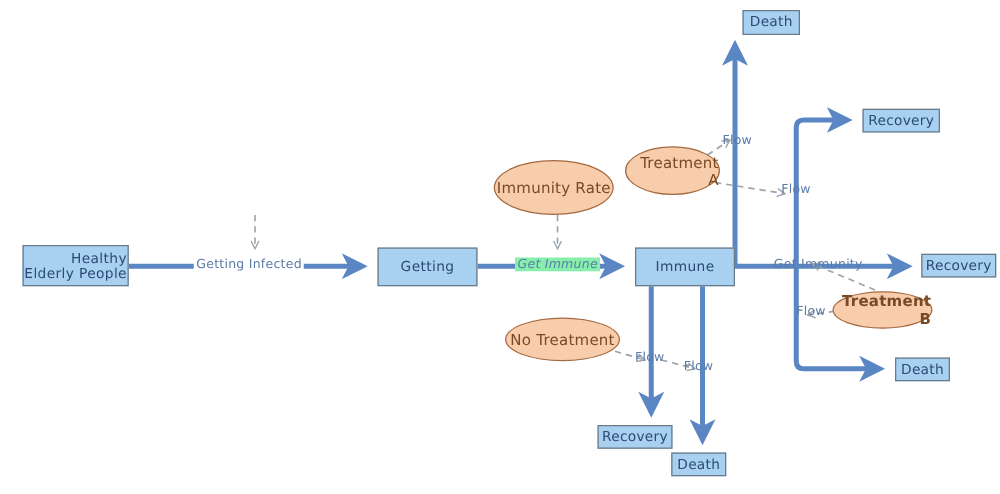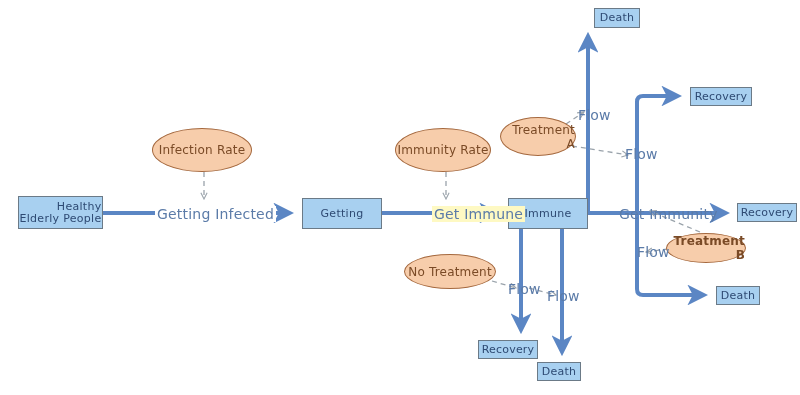--- a/index.html
+++ b/index.html
@@ -47,21 +47,21 @@
     background: #f7cdab;
     border: 1.5px solid #a5693f;
     border-radius: 50%;
     color: #7a4a26;
     font-size: 12px;
     letter-spacing: 0.2px;
   }
   .flow-label {
     position: absolute;
     color: #5b7ba8;
-    font-size: 14px;
+    font-size: 10px;
     letter-spacing: 0.2px;
     white-space: nowrap;
   }
 </style>
 </head>
 <body>
 
 <div id="canvas">
 
   <svg id="edges" viewBox="0 0 800 395" xmlns="http://www.w3.org/2000/svg">
@@ -138,43 +138,40 @@
   </div>
 
   <div class="node stock small" style="left:478px; top:340px; width:60px; height:19px;">
     <span>Recovery</span>
   </div>
 
   <div class="node stock small" style="left:537px; top:362px; width:44px; height:19px;">
     <span>Death</span>
   </div>
 
-  <div class="node ellipse" style="left:152px; top:128px; width:100px; height:44px;">
-    <span>Infection Rate</span>
-  </div>
 
   <div class="node ellipse" style="left:395px; top:128px; width:96px; height:44px;">
     <span>Immunity Rate</span>
   </div>
 
   <div class="node ellipse" style="left:500px; top:117px; width:76px; height:39px;">
     <span>Treatment A</span>
   </div>
 
   <div class="node ellipse" style="left:404px; top:254px; width:92px; height:35px;">
     <span>No Treatment</span>
   </div>
 
   <div class="node ellipse" style="left:666px; top:233px; width:80px; height:30px;font-weight:bold;">
     <span>Treatment B</span>
   </div>
 
   <div class="flow-label" style="left:155px; top:206px; background:#fff; padding:0 2px;">Getting Infected</div>
 
-  <div class="flow-label" style="left:432px; top:206px; background:#fef9c3; padding:0 2px;">Get Immune</div>
+  <div class="flow-label" style="left:412px; top:206px; background:#86efac; padding:0 2px;font-style:italic;">Get Immune</div>
 
   <div class="flow-label" style="left:619px; top:206px;">Get Immunity</div>
 
   <div class="flow-label" style="left:578px; top:107px;">Flow</div>
 
   <div class="flow-label" style="left:625px; top:146px;">Flow</div>
 
   <div class="flow-label" style="left:508px; top:281px;">Flow</div>
 
   <div class="flow-label" style="left:547px; top:288px;">Flow</div>

